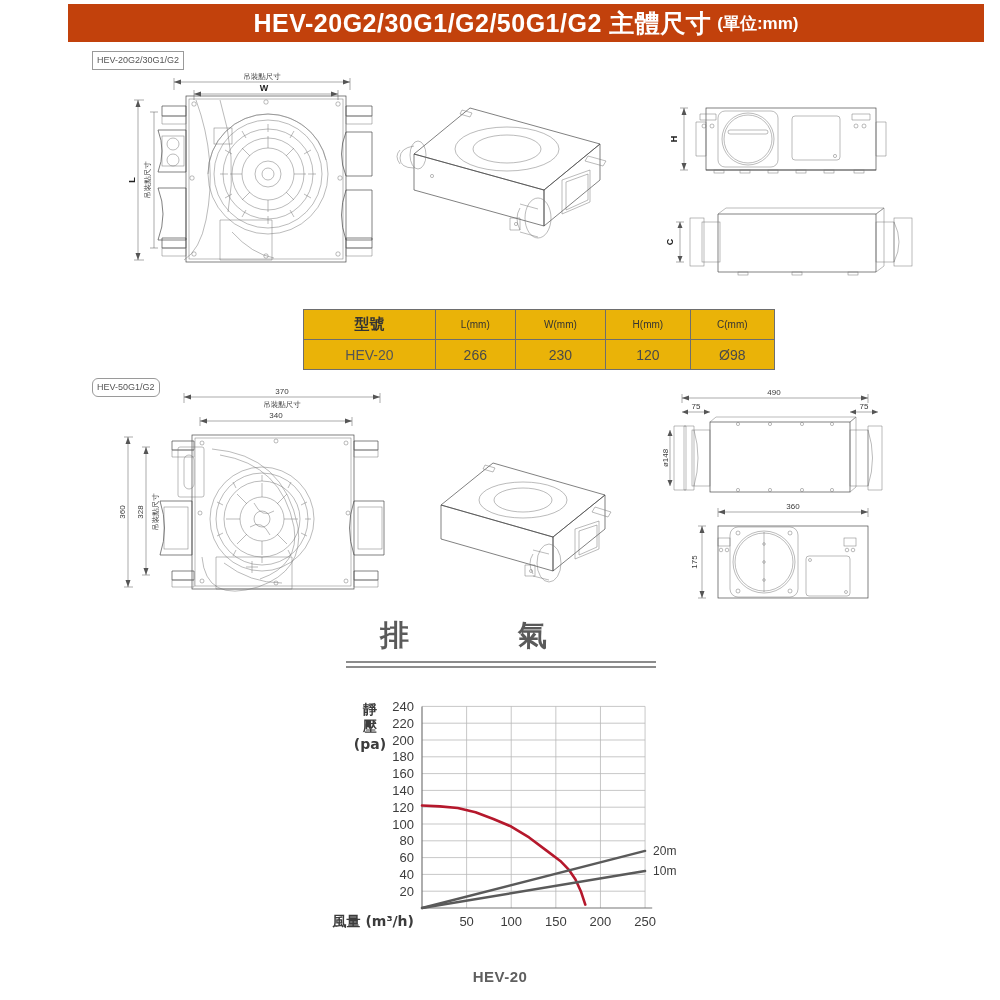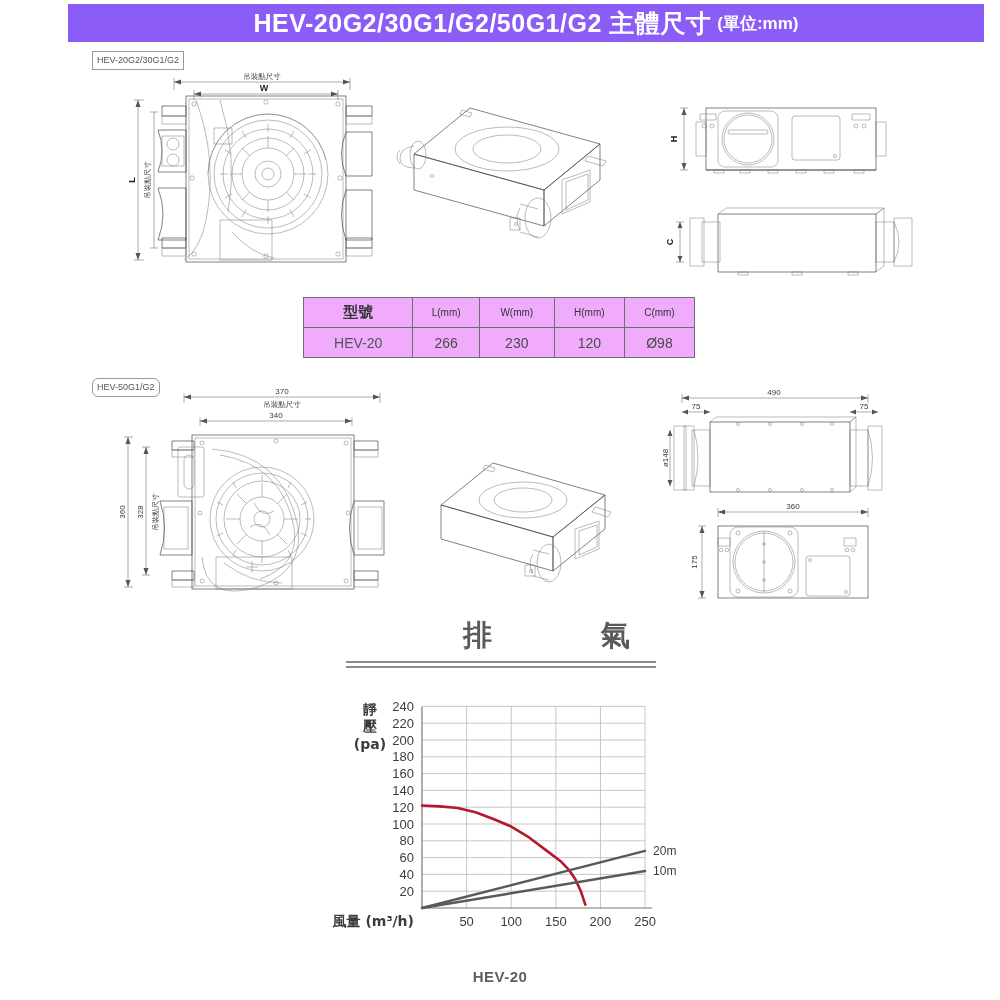--- a/index.html
+++ b/index.html
@@ -7,60 +7,60 @@
     width:1000px;height:1000px;position:relative;
     background:#ffffff;
     font-family:"Liberation Sans","DejaVu Sans",sans-serif;
     color:#3c3c3c;overflow:hidden;
   }
   .page{position:absolute;inset:0;}
 
   
   .title-bar{
     position:absolute;left:68px;top:4px;width:916px;height:38px;
-    background:#8b5cf6;
+    background:#c2410c;
     display:flex;align-items:center;justify-content:center;
     color:#ffffff;
   }
   .title-main{font-size:25px;font-weight:bold;letter-spacing:.5px;white-space:nowrap;}
   .title-unit{font-size:17px;font-weight:bold;margin-left:6px;}
 
   
   .sec-tag{
     position:absolute;border:1px solid #9a9a9a;background:#fff;
     font-size:9px;color:#555;padding:3px 4px;line-height:11px;white-space:nowrap;
   }
   #tag-1{left:92px;top:51px;}
   #tag-2{left:92px;top:378px;border-radius:6px;}
 
   
   .draw{position:absolute;}
   .draw svg{display:block;overflow:visible;}
 
   
   .spec-table{
-    position:absolute;left:303px;top:297px;width:392px;
-    border-collapse:collapse;background:#f0abfc;
+    position:absolute;left:303px;top:309px;width:472px;
+    border-collapse:collapse;background:#eab308;
   }
   .spec-table td,.spec-table th{
     border:1px solid #6e6e6e;
     text-align:center;
     font-size:14px;
     color:#4a4a4a;
     height:29px;
     font-weight:normal;
     padding:0;
   }
   .spec-table th{font-size:10px;color:#333;}
   .spec-table th:first-child{font-weight:bold;font-size:15px;}
   .spec-table td:first-child{color:#555;}
 
   
   .flow-head{
-    position:absolute;left:340px;top:618px;width:330px;text-align:right;
+    position:absolute;left:340px;top:618px;width:330px;text-align:left;
   }
   .flow-head .txt{
     font-size:29px;font-weight:bold;color:#5a5a5a;letter-spacing:40px;
     text-indent:40px;line-height:34px;
   }
   .rule-wrap{position:absolute;left:346px;top:661px;width:310px;}
   .rule-wrap .r1{height:2px;background:#8c8c8c;}
   .rule-wrap .r2{height:2px;background:#8c8c8c;margin-top:3px;}
 
   

